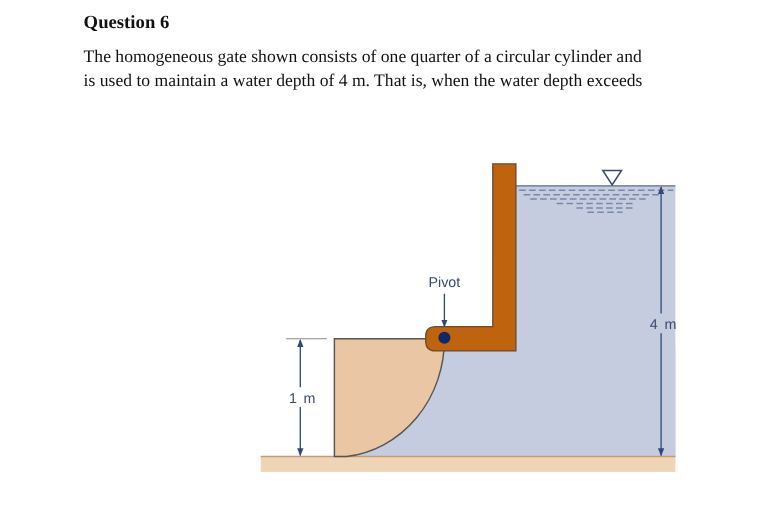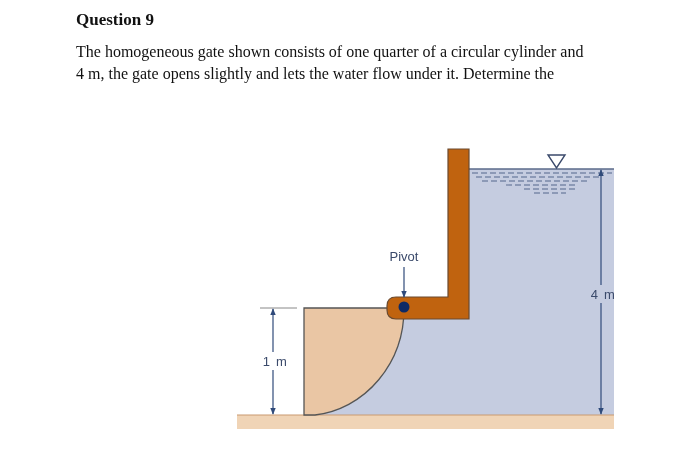--- a/index.html
+++ b/index.html
@@ -46,25 +46,25 @@
     }
     .fig-label {
       font-family: "Liberation Sans", "DejaVu Sans", sans-serif;
       font-size: 13px;
       fill: #3b4a6b;
     }
   </style>
 </head>
 <body>
 
-<h1 class="question-title">Question 9</h1>
+<h1 class="question-title">Question 6</h1>
 
 <p class="question-body">
   <span>The homogeneous gate shown consists of one quarter of a circular cylinder and</span>
-  <span>4 m, the gate opens slightly and lets the water flow under it. Determine the</span>
+  <span>is used to maintain a water depth of 4 m. That is, when the water depth exceeds</span>
 </p>
 
 <svg class="figure" viewBox="0 0 700 463" xmlns="http://www.w3.org/2000/svg">
   <defs>
     <marker id="arrow" viewBox="0 0 10 10" refX="9" refY="5" markerWidth="6" markerHeight="6" orient="auto-start-reverse">
       <path d="M0,1 L10,5 L0,9 z" fill="#2f4a7a"></path>
     </marker>
   </defs>
 
   <path d="M469,169 L614,169 L614,415 L315,415

